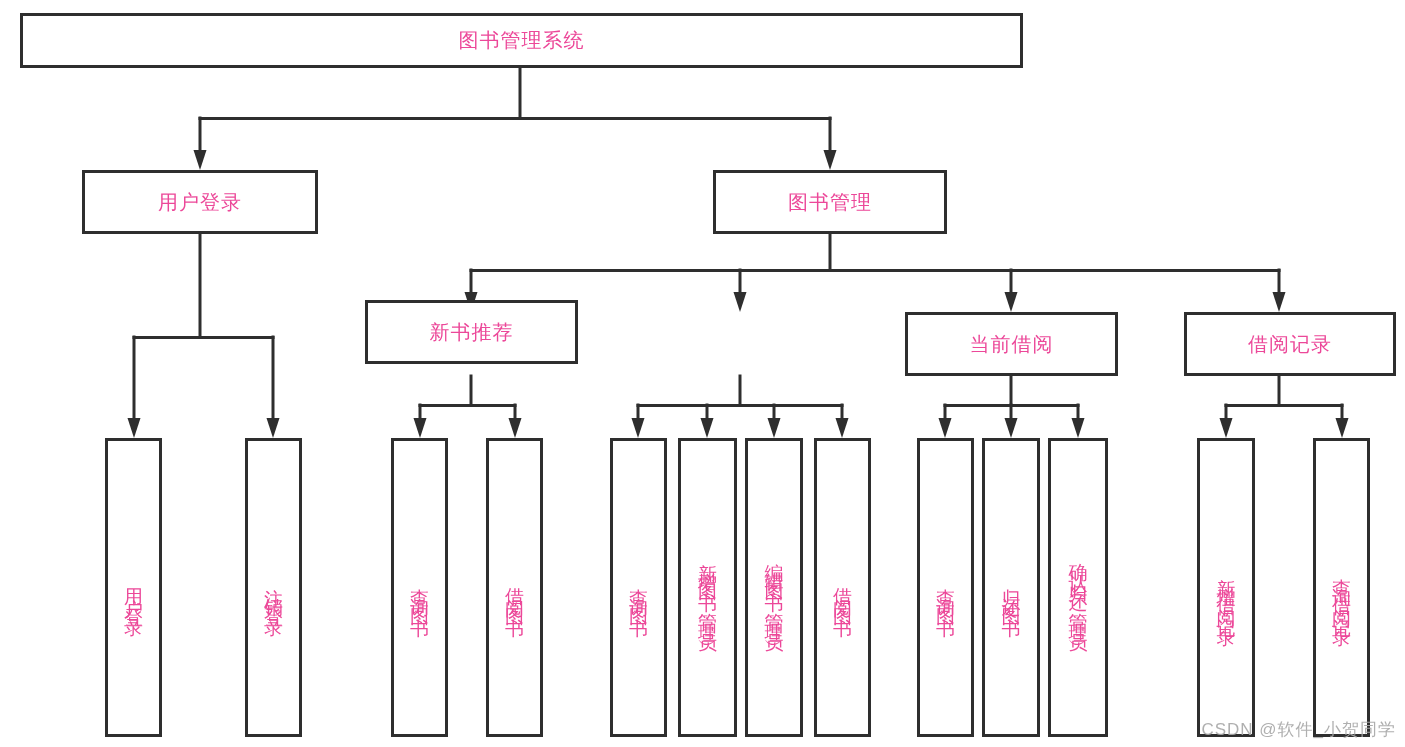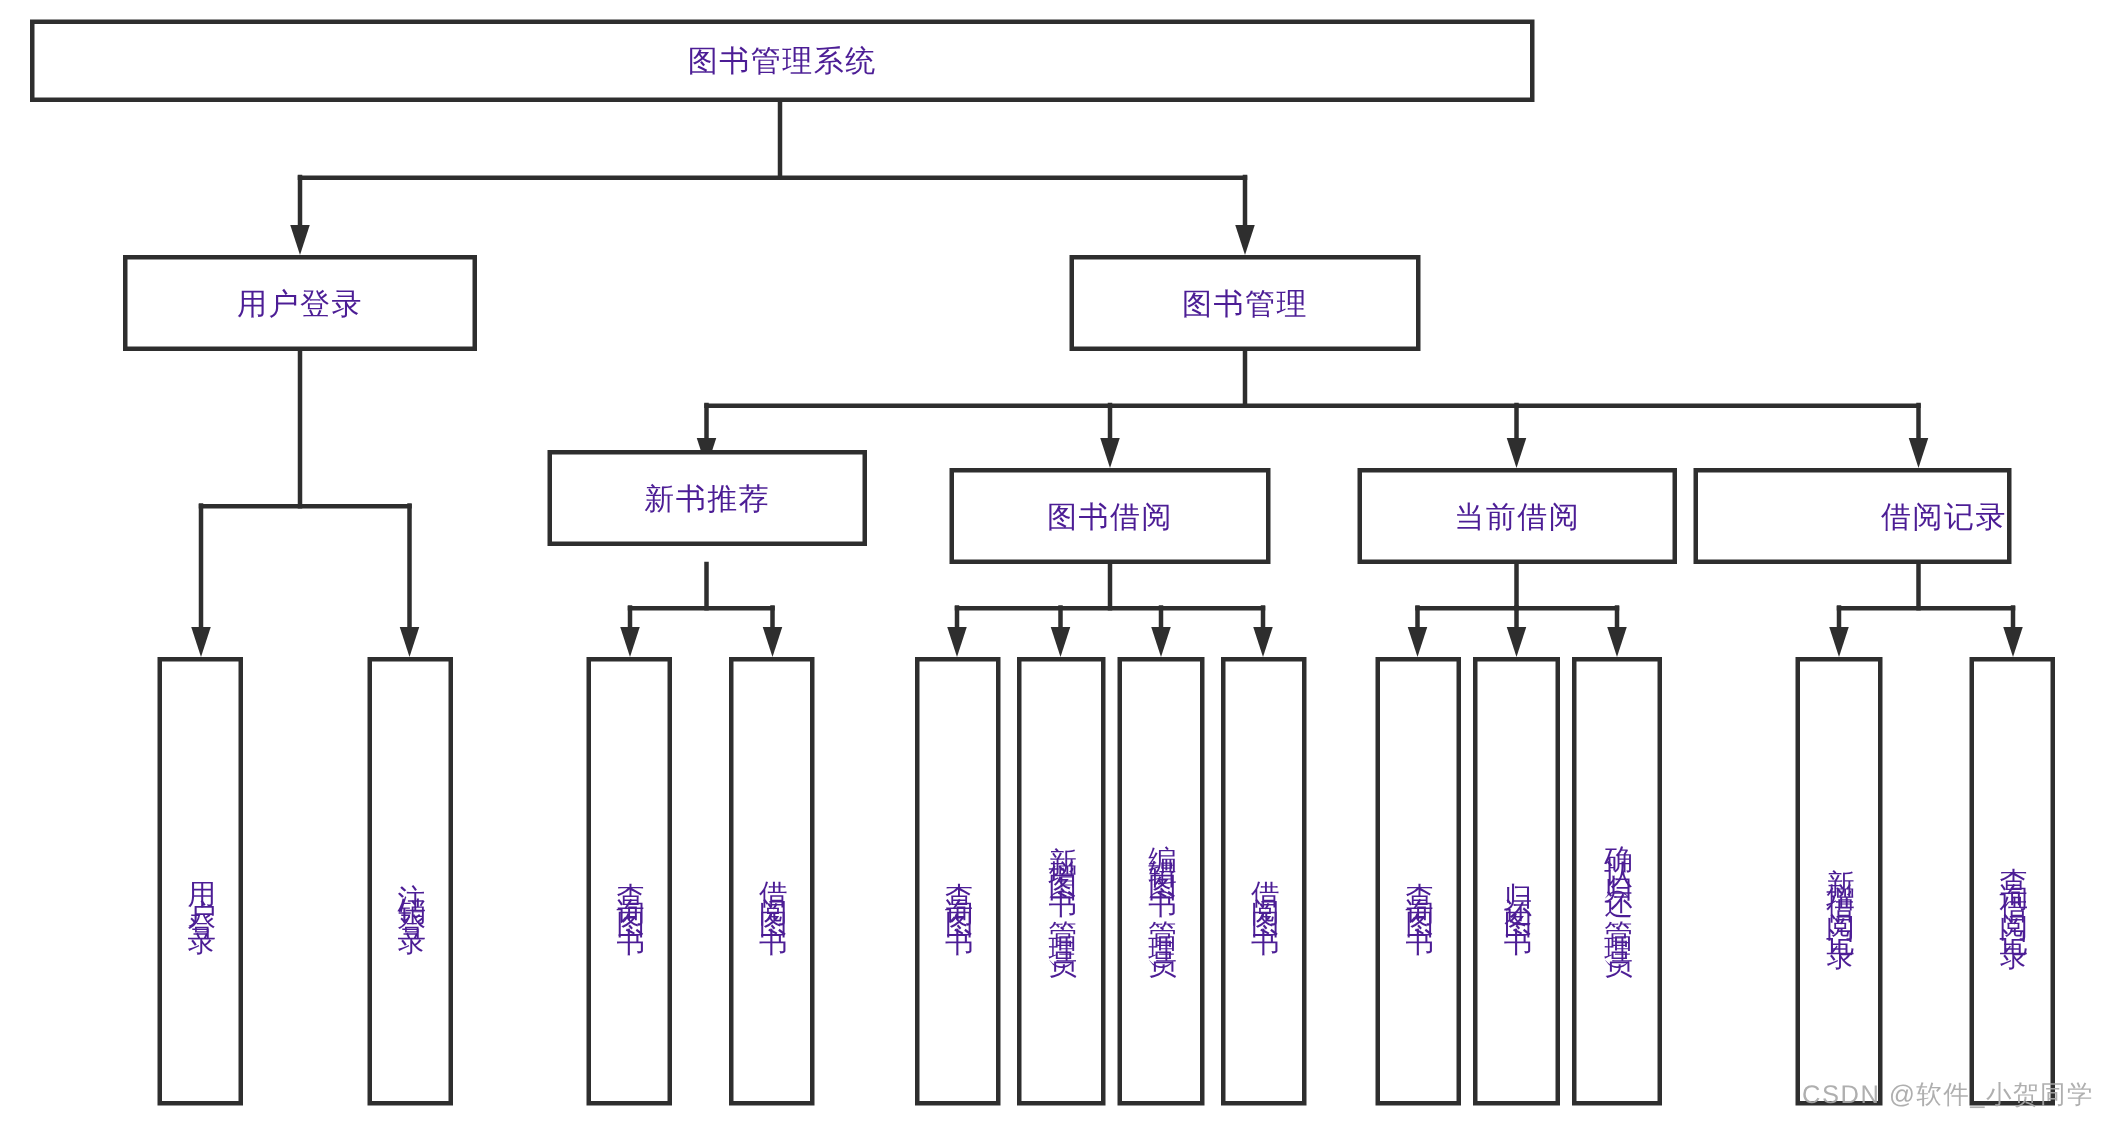--- a/index.html
+++ b/index.html
@@ -17,21 +17,21 @@
     width: 1405px; height: 747px;
   }
   .box {
     position: absolute;
     box-sizing: border-box;
     border: 3px solid #2e2e2e;
     background: #ffffff;
     display: flex;
     align-items: center;
     justify-content: center;
-    color: #4c1d95;
+    color: #ec4899;
   }
   .hlabel {
     font-size: 20px;
     letter-spacing: 1px;
     white-space: nowrap;
   }
   .vlabel {
     writing-mode: vertical-rl;
     text-orientation: mixed;
     font-size: 19px;
@@ -127,27 +127,24 @@
   <div class="box" style="left:82px; top:170px; width:236px; height:64px;">
     <span class="hlabel">用户登录</span>
   </div>
   <div class="box" style="left:713px; top:170px; width:234px; height:64px;">
     <span class="hlabel">图书管理</span>
   </div>
 
   <div class="box" style="left:365px; top:300px; width:213px; height:64px;">
     <span class="hlabel">新书推荐</span>
   </div>
-  <div class="box" style="left:633px; top:312px; width:214px; height:64px;">
-    <span class="hlabel">图书借阅</span>
-  </div>
   <div class="box" style="left:905px; top:312px; width:213px; height:64px;">
     <span class="hlabel">当前借阅</span>
   </div>
-  <div class="box" style="left:1129px; top:312px; width:212px; height:64px;justify-content:flex-end;">
+  <div class="box" style="left:1184px; top:312px; width:212px; height:64px;">
     <span class="hlabel">借阅记录</span>
   </div>
 
   <div class="box" style="left:105px; top:438px; width:57px; height:299px;">
     <span class="vlabel">用户登录</span>
   </div>
   <div class="box" style="left:245px; top:438px; width:57px; height:299px;">
     <span class="vlabel">注销登录</span>
   </div>
 

